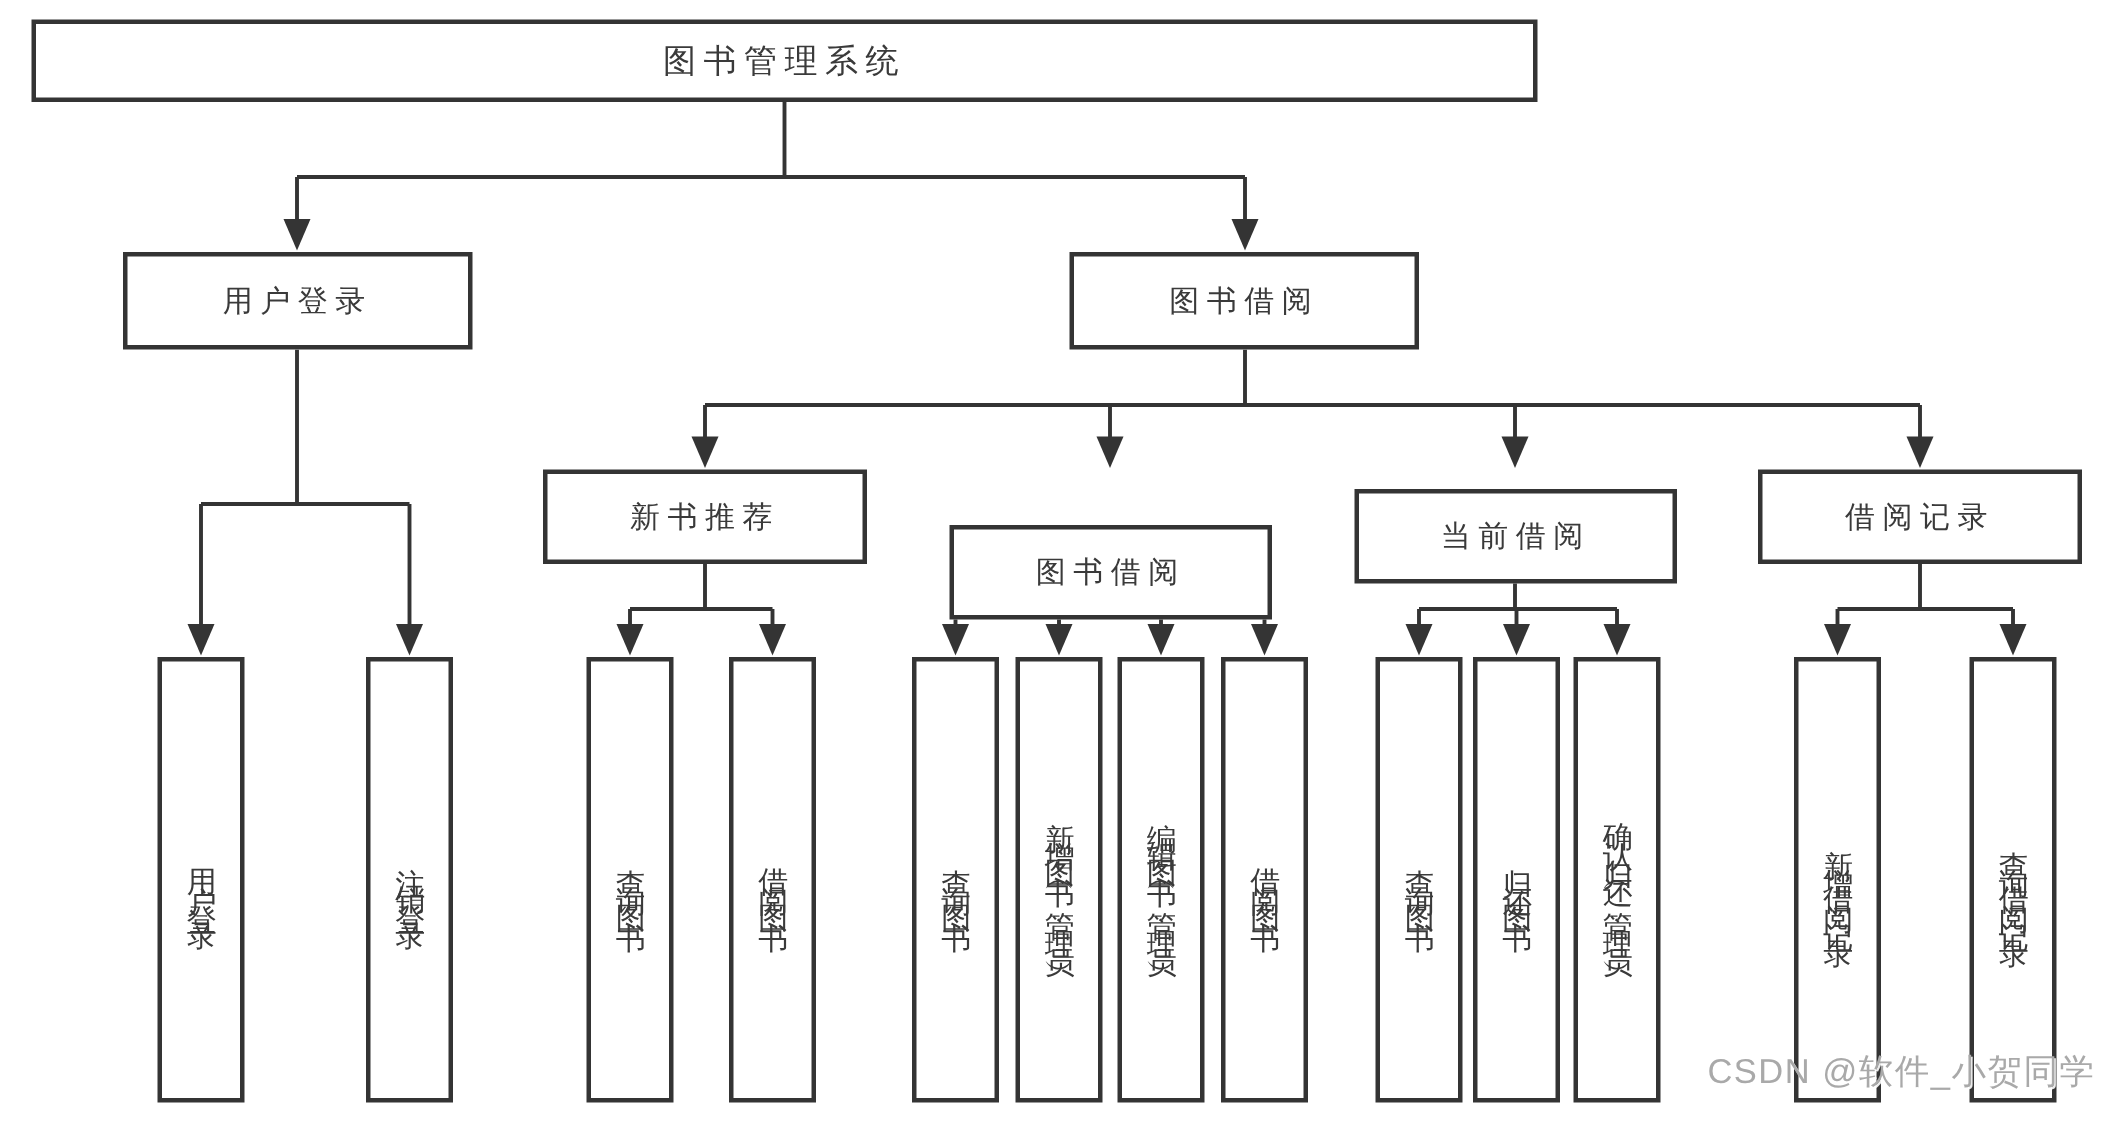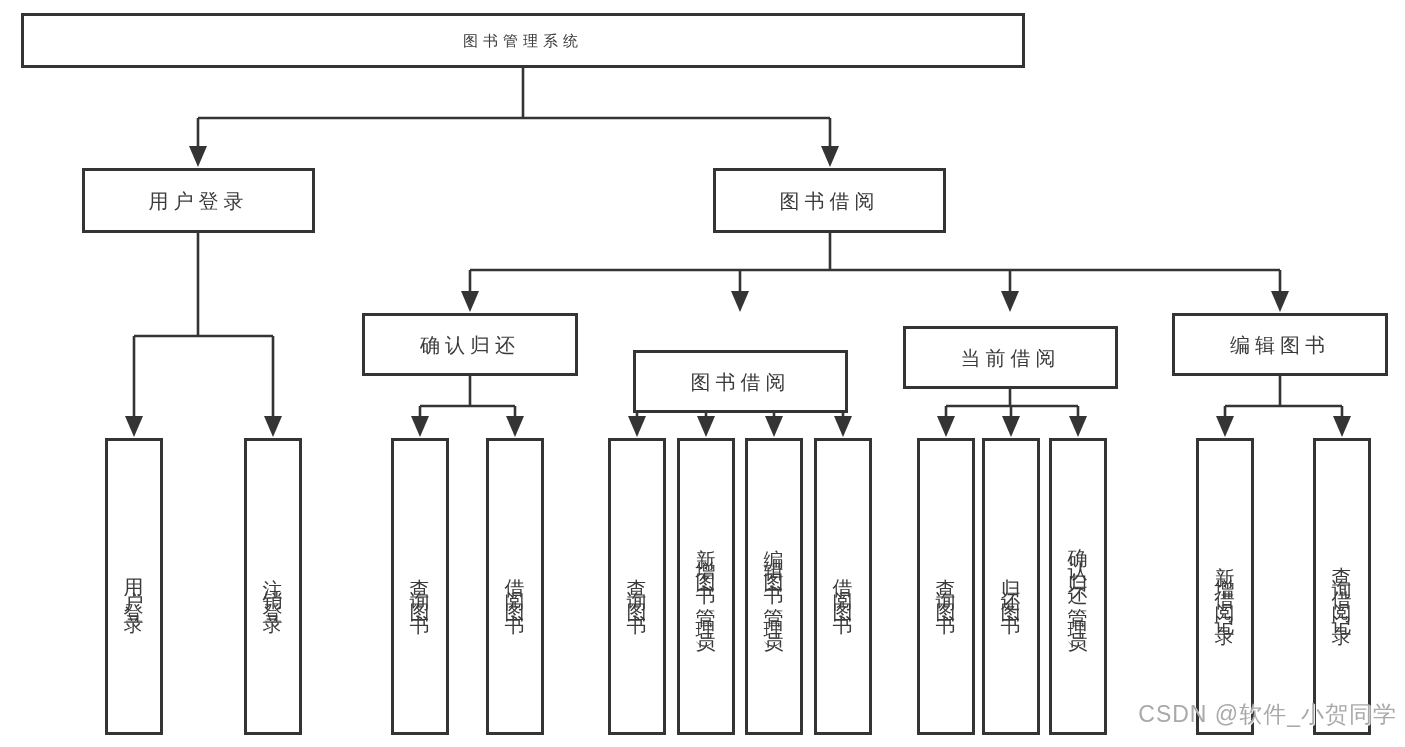--- a/index.html
+++ b/index.html
@@ -30,21 +30,21 @@
     align-items: center;
     justify-content: center;
     line-height: 1;
     white-space: nowrap;
   }
   .hbox {
     font-size: 20px;
     letter-spacing: 5px;
   }
   .hbox.root-box {
-    font-size: 15px;
+    font-size: 22px;
   }
   .vbox {
     top: 438px;
     height: 297px;
     width: 58px;
     writing-mode: vertical-rl;
     text-orientation: mixed;
     font-size: 20px;
     letter-spacing: 12px;
     white-space: normal;
@@ -131,24 +131,24 @@
       <polygon points="1216,416 1234,416 1225,437"></polygon>
       <polygon points="1333,416 1351,416 1342,437"></polygon>
     </g>
   </svg>
 
   <div class="node hbox root-box" style="left:21px; top:13px; width:1004px; height:55px;">图书管理系统</div>
 
   <div class="node hbox" style="left:82px; top:168px; width:233px; height:65px;">用户登录</div>
   <div class="node hbox" style="left:713px; top:168px; width:233px; height:65px;">图书借阅</div>
 
-  <div class="node hbox" style="left:362px; top:313px; width:216px; height:63px;">确认归还</div>
+  <div class="node hbox" style="left:362px; top:313px; width:216px; height:63px;">新书推荐</div>
   <div class="node hbox" style="left:633px; top:313px; width:215px; height:63px;margin-top:37px;">图书借阅</div>
   <div class="node hbox" style="left:903px; top:326px; width:215px; height:63px;">当前借阅</div>
-  <div class="node hbox" style="left:1172px; top:313px; width:216px; height:63px;">编辑图书</div>
+  <div class="node hbox" style="left:1172px; top:313px; width:216px; height:63px;">借阅记录</div>
 
   <div class="node vbox" style="left:105px;">用户登录</div>
   <div class="node vbox" style="left:244px;">注销登录</div>
 
   <div class="node vbox" style="left:391px;">查询图书</div>
   <div class="node vbox" style="left:486px;">借阅图书</div>
 
   <div class="node vbox" style="left:608px;">查询图书</div>
   <div class="node vbox" style="left:677px;">新增图书（管理员）</div>
   <div class="node vbox" style="left:745px;">编辑图书（管理员）</div>

